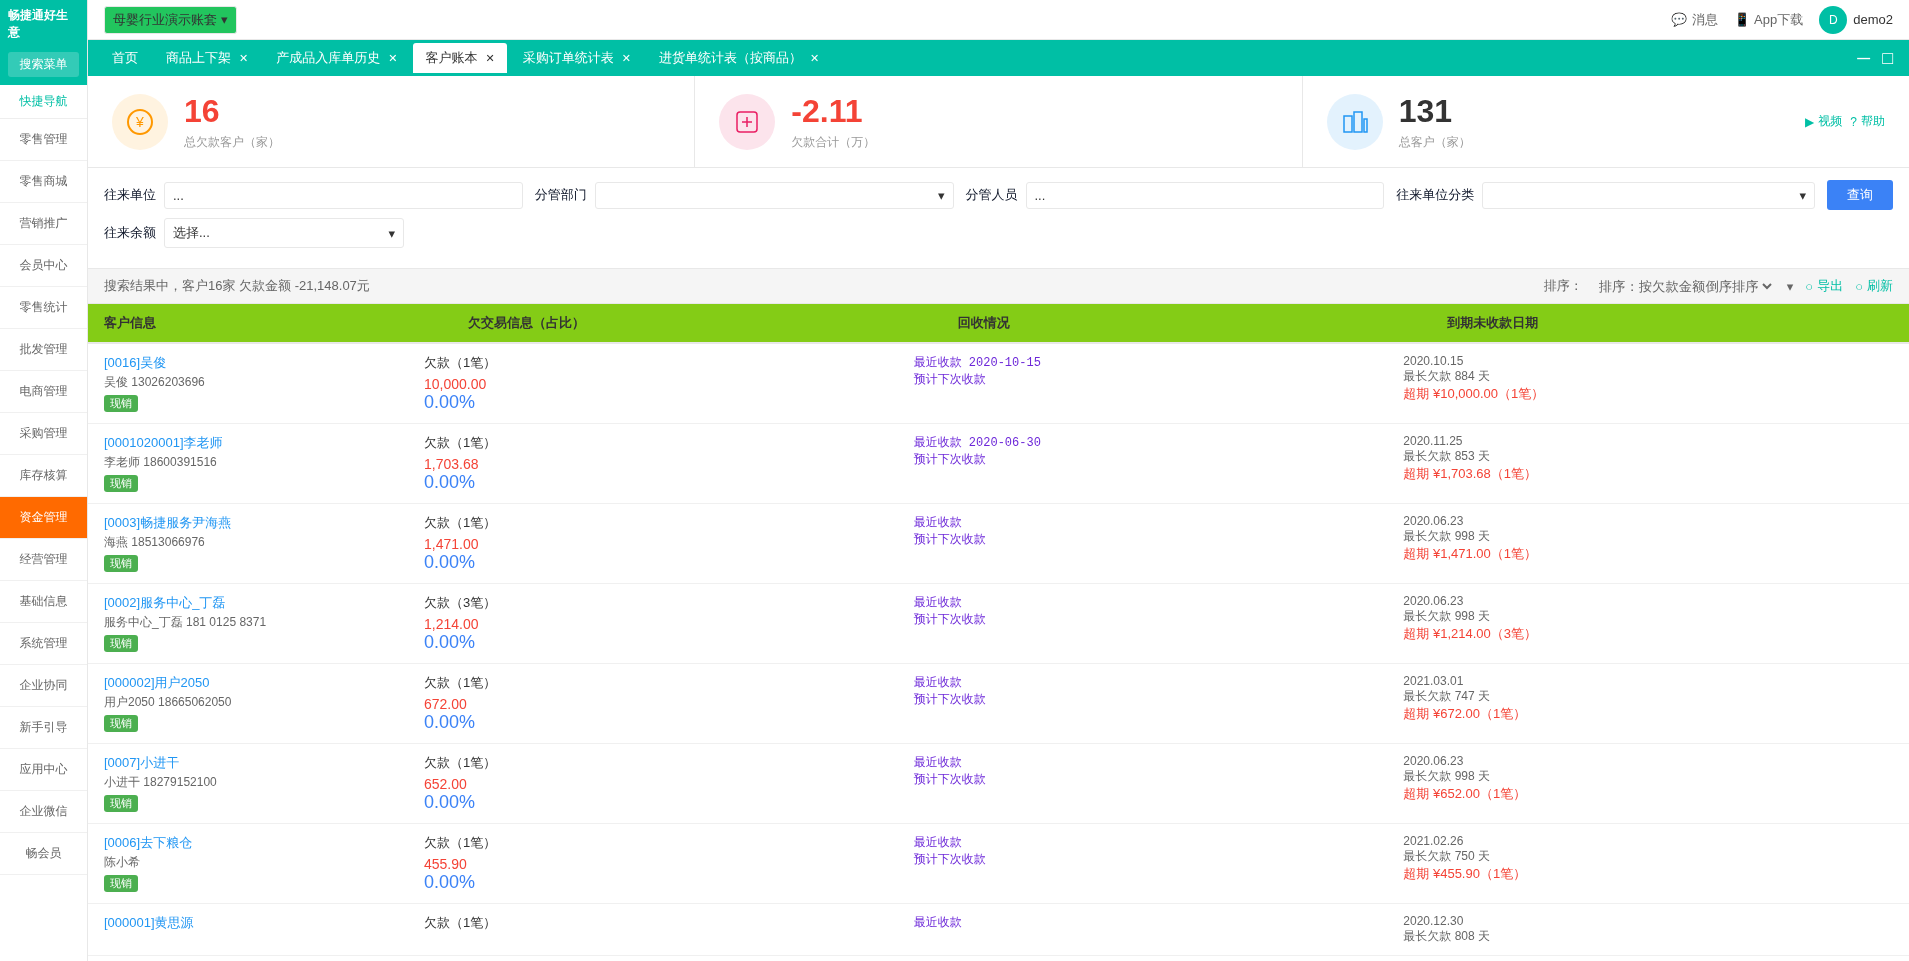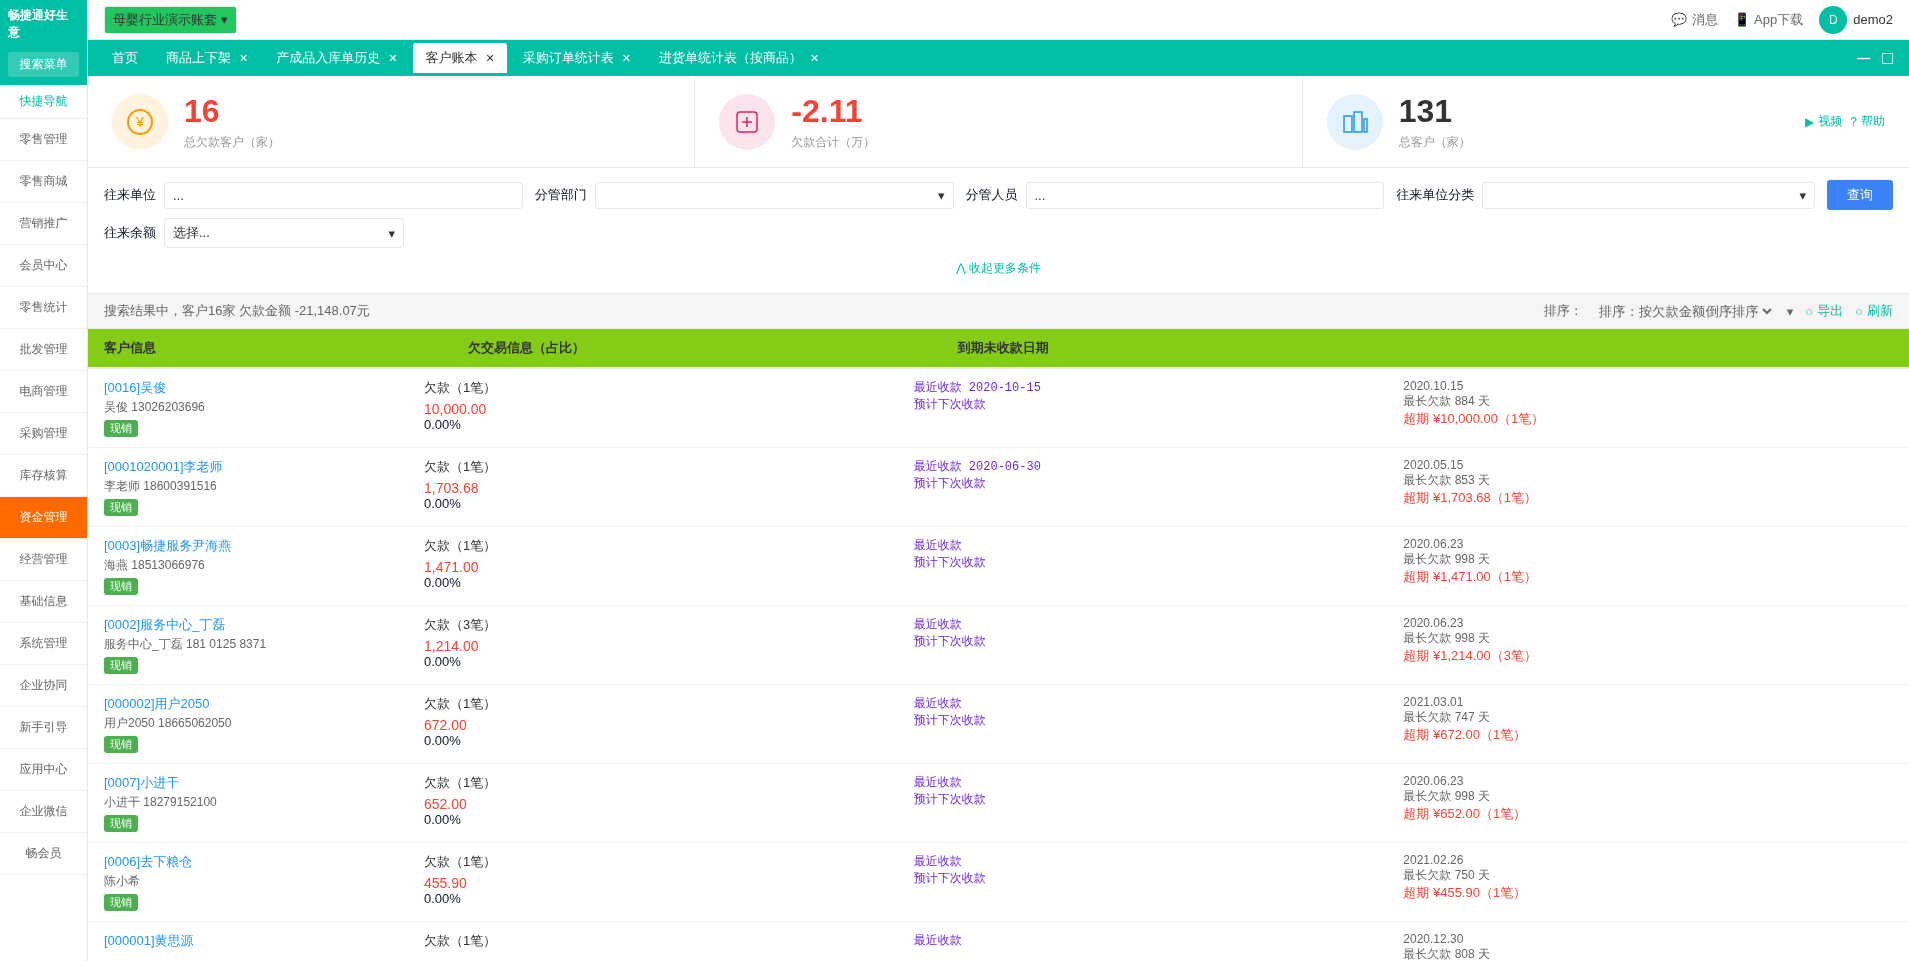--- a/index.html
+++ b/index.html
@@ -62,21 +62,21 @@
 
     
     .table-wrapper { flex: 1; overflow-y: auto; background: #fff; }
     .table-header { display: grid; grid-template-columns: 320px 1fr 1fr 1fr; padding: 10px 16px; background: #84cc16; border-bottom: 2px solid #e8e8e8; font-weight: 600; font-size: 13px; color: #333; sticky: top; position: sticky; top: 0; gap: 44px; }
     .table-row { display: grid; grid-template-columns: 320px 1fr 1fr 1fr; padding: 10px 16px; border-bottom: 1px solid #f0f0f0; align-items: start; }
     .customer-name { color: #2196f3; cursor: pointer; font-size: 13px; }
     .customer-phone { color: #666; font-size: 12px; margin-top: 2px; }
     .customer-tag { display: inline-block; background: #4caf50; color: #fff; font-size: 11px; padding: 1px 6px; border-radius: 3px; margin-top: 4px; }
     .debt-amount { color: #f44336; font-size: 14px; font-weight: 500; }
     .debt-count { color: #333; font-size: 13px; margin-bottom: 4px; }
-    .debt-percent { color: #0f172a; font-size: 13px; }
+    .debt-percent { color: #3b82f6; font-size: 18px; }
     .recovery-info { font-size: 12px; color: #6d28d9; font-family: Liberation Mono, monospace; }
     .overdue-info { font-size: 12px; color: #666; }
     .overdue-link { color: #f44336; cursor: pointer; }
     .header-icon-btn { display: flex; align-items: center; gap: 4px; color: #666; cursor: pointer; font-size: 13px; }
 
     
     .app-header { height: 40px; background: #fff; display: flex; align-items: center; padding: 0 16px; border-bottom: 1px solid #e8e8e8; flex-shrink: 0; }
     .app-header-left { display: flex; align-items: center; gap: 8px; }
     .company-select { border: 1px solid #e8e8e8; padding: 4px 8px; border-radius: 3px; font-size: 13px; background: #22c55e; cursor: pointer; display: flex; align-items: center; gap: 4px; }
     .app-header-right { margin-left: auto; display: flex; align-items: center; gap: 16px; }
@@ -308,24 +308,20 @@
           <button class="search-btn">查询</button>
         </div>
         <div class="filter-row">
           <div class="filter-item" style="max-width:300px;">
             <span class="filter-label">往来余额</span>
             <div class="filter-select">
               <span>选择...</span>
               <span>▾</span>
             </div>
           </div>
-        </div>
-        <div class="collapse-btn">
-          <span>⋀ </span>
-          <span>收起更多条件</span>
         </div>
       </div>
 
       <div class="result-bar">
         <div class="result-info">搜索结果中，客户16家    欠款金额 -21,148.07元</div>
         <div class="result-actions">
           <span>排序：</span>
           <select class="sort-select">
             <option>排序：按欠款金额倒序排序</option>
           </select>
@@ -338,20 +334,21 @@
             <span>○</span>
             <span>刷新</span>
           </span>
         </div>
       </div>
 
       <div class="table-wrapper">
         <div class="table-header">
           <div>客户信息</div>
           <div>欠交易信息（占比）</div>
+          <div>回收情况</div>
           <div>到期未收款日期</div>
         </div>
 
         <div class="table-row">
           <div>
             <div class="customer-name">[0016]吴俊</div>
             <div class="customer-phone">吴俊  13026203696</div>
             <span class="customer-tag">现销</span>
           </div>
           <div>
@@ -379,21 +376,21 @@
           <div>
             <div class="debt-count">欠款（1笔）</div>
             <div class="debt-amount">1,703.68</div>
             <div class="debt-percent">0.00%</div>
           </div>
           <div>
             <div class="recovery-info">最近收款    2020-06-30</div>
             <div class="recovery-info">预计下次收款</div>
           </div>
           <div>
-            <div class="overdue-info">2020.05.15</div>
+            <div class="overdue-info">2020.11.25</div>
             <div class="overdue-info">最长欠款 853 天</div>
             <div class="overdue-link">超期 ¥1,703.68（1笔）</div>
           </div>
         </div>
 
         <div class="table-row">
           <div>
             <div class="customer-name">[0003]畅捷服务尹海燕</div>
             <div class="customer-phone">海燕  18513066976</div>
             <span class="customer-tag">现销</span>

